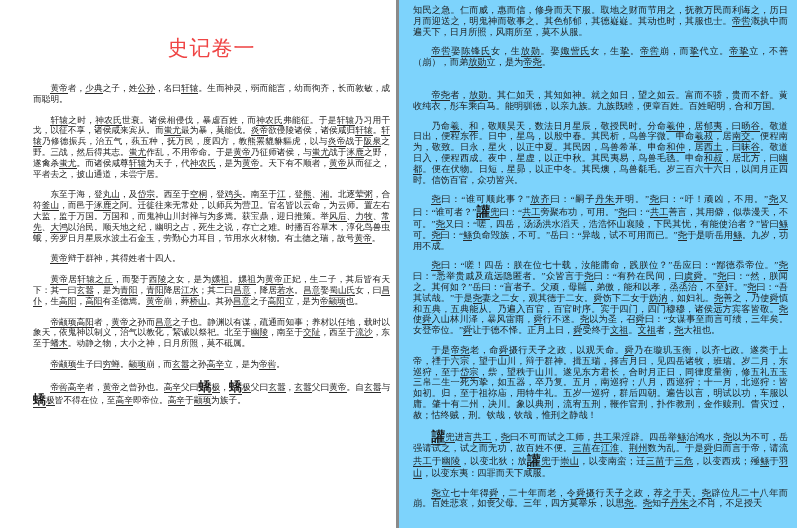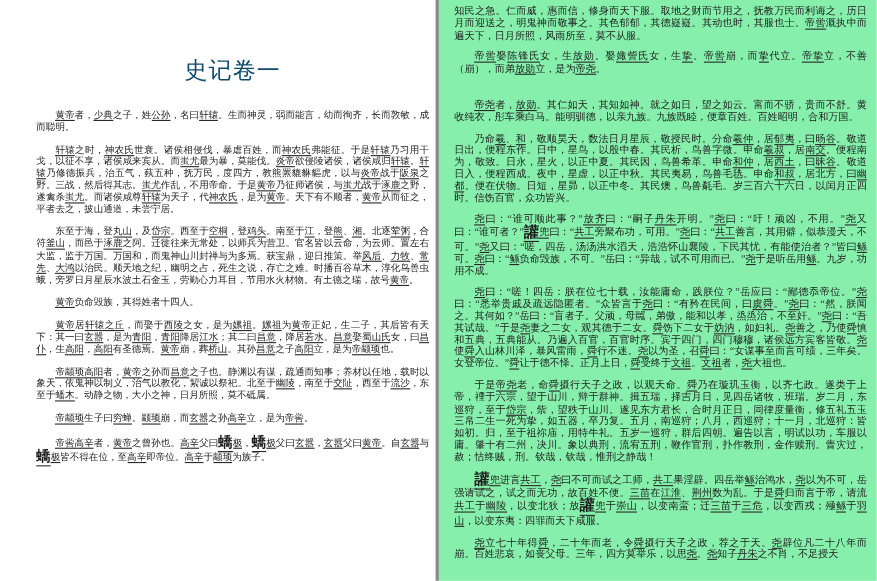--- a/index.html
+++ b/index.html
@@ -5,21 +5,21 @@
   html,body{margin:0;padding:0;}
   body{
     width:797px;height:528px;overflow:hidden;background:#ffffff;
     font-family:"Liberation Serif","DejaVu Serif",serif;
   }
   .viewer{position:relative;width:797px;height:528px;background:#fff;}
   .page{position:absolute;top:0;height:528px;background:#fff;box-sizing:border-box;color:#1c1c1c;}
   .page-left{left:0;width:396px;padding:0 6px 0 33px;}
   .page-right{left:399px;width:398px;padding:5px 9px 0 14px;}
   .divider{position:absolute;left:396px;top:0;width:3px;height:528px;background:#8a8a8a;}
-  .title{margin:16px;text-align:center;font-weight:400;font-size:21px;line-height:24px;letter-spacing:1px;color:#0c4a6e;}
+  .title{margin:0;text-align:center;font-weight:400;font-size:21px;line-height:24px;letter-spacing:1px;color:#ef4444;}
   .title-volume{padding-top:36px;}
   .title-chapter{margin-top:28px;}
   .body{margin-top:23px;}
   .page-right .body{margin-top:0;}
   .para{
     margin:10px 0 0 0;
     font-size:8.7px;line-height:10.8px;
     text-align:justify;text-justify:inter-ideograph;
     text-indent:2em;color:#1c1c1c;
     word-break:break-all;
@@ -39,29 +39,29 @@
 </head>
 <body>
 
 <div class="viewer">
   <div class="page page-left" style="color: rgb(28, 28, 28); background: rgb(255, 255, 255);">
     <h1 class="title title-volume">史记卷一</h1>
     <div class="body">
         <p class="para normal"><span class="pn">黄帝</span><span>者，</span><span class="pn">少典</span><span>之子，姓</span><span class="pn">公孙</span><span>，名曰</span><span class="pn">轩辕</span><span>。生而神灵，弱而能言，幼而徇齐，长而敦敏，成而聪明。</span></p>
         <p class="para normal"><span class="pn">轩辕</span><span>之时，</span><span class="pn">神农氏</span><span>世衰。诸侯相侵伐，暴虐百姓，而</span><span class="pn">神农氏</span><span>弗能征。于是</span><span class="pn">轩辕</span><span>乃习用干戈，以征不享，诸侯咸来宾从。而</span><span class="pn">蚩尤</span><span>最为暴，莫能伐。</span><span class="pn">炎帝</span><span>欲侵陵诸侯，诸侯咸归</span><span class="pn">轩辕</span><span>。</span><span class="pn">轩辕</span><span>乃修德振兵，治五气，蓺五种，抚万民，度四方，教熊罴貔貅貙虎，以与</span><span class="pn">炎帝</span><span>战于</span><span class="pn">阪泉</span><span>之野。三战，然后得其志。</span><span class="pn">蚩尤</span><span>作乱，不用帝命。于是</span><span class="pn">黄帝</span><span>乃征师诸侯，与</span><span class="pn">蚩尤</span><span>战于</span><span class="pn">涿鹿</span><span>之野，遂禽杀</span><span class="pn">蚩尤</span><span>。而诸侯咸尊</span><span class="pn">轩辕</span><span>为天子，代</span><span class="pn">神农氏</span><span>，是为</span><span class="pn">黄帝</span><span>。天下有不顺者，</span><span class="pn">黄帝</span><span>从而征之，平者去之，披山通道，未尝宁居。</span></p>
         <p class="para normal"><span>东至于海，登</span><span class="pn">丸山</span><span>，及</span><span class="pn">岱宗</span><span>。西至于</span><span class="pn">空桐</span><span>，登</span><span class="pn">鸡头</span><span>。南至于</span><span class="pn">江</span><span>，登</span><span class="pn">熊</span><span>、</span><span class="pn">湘</span><span>。北逐</span><span class="pn">荤粥</span><span>，合符</span><span class="pn">釜山</span><span>，而邑于</span><span class="pn">涿鹿</span><span>之阿。迁徙往来无常处，以师兵为营卫。官名皆以云命，为云师。置左右大监，监于万国。万国和，而鬼神山川封禅与为多焉。获宝鼎，迎日推策。举</span><span class="pn">风后</span><span>、</span><span class="pn">力牧</span><span>、</span><span class="pn">常先</span><span>、</span><span class="pn">大鸿</span><span>以治民。顺天地之纪，幽明之占，死生之说，存亡之难。时播百谷草木，淳化鸟兽虫蛾，旁罗日月星辰水波土石金玉，劳勤心力耳目，节用水火材物。有土德之瑞，故号</span><span class="pn">黄帝</span><span>。</span></p>
-        <p class="para normal"><span class="pn">黄帝</span><span>负命毁族，其得姓者十四人。</span></p>
+        <p class="para normal"><span class="pn">黄帝</span><span>辩于群神，其得姓者十四人。</span></p>
         <p class="para normal"><span class="pn">黄帝</span><span>居</span><span class="pn">轩辕之丘</span><span>，而娶于</span><span class="pn">西陵</span><span>之女，是为</span><span class="pn">嫘祖</span><span>。</span><span class="pn">嫘祖</span><span>为</span><span class="pn">黄帝</span><span>正妃，生二子，其后皆有天下：其一曰</span><span class="pn">玄嚣</span><span>，是为</span><span class="pn">青阳</span><span>，</span><span class="pn">青阳</span><span>降居</span><span class="pn">江水</span><span>；其二曰</span><span class="pn">昌意</span><span>，降居</span><span class="pn">若水</span><span>。</span><span class="pn">昌意</span><span>娶</span><span class="pn">蜀山氏</span><span>女，曰</span><span class="pn">昌仆</span><span>，生</span><span class="pn">高阳</span><span>，</span><span class="pn">高阳</span><span>有圣德焉。</span><span class="pn">黄帝</span><span>崩，葬</span><span class="pn">桥山</span><span>。其孙</span><span class="pn">昌意</span><span>之子</span><span class="pn">高阳</span><span>立，是为</span><span class="pn">帝颛顼</span><span>也。</span></p>
         <p class="para section"><span class="pn">帝颛顼高阳</span><span>者，</span><span class="pn">黄帝</span><span>之孙而</span><span class="pn">昌意</span><span>之子也。静渊以有谋，疏通而知事；养材以任地，载时以象天，依鬼神以制义，治气以教化，絜诚以祭祀。北至于</span><span class="pn">幽陵</span><span>，南至于</span><span class="pn">交阯</span><span>，西至于</span><span class="pn">流沙</span><span>，东至于</span><span class="pn">蟠木</span><span>。动静之物，大小之神，日月所照，莫不砥属。</span></p>
         <p class="para normal"><span class="pn">帝颛顼</span><span>生子曰</span><span class="pn">穷蝉</span><span>。</span><span class="pn">颛顼</span><span>崩，而</span><span class="pn">玄嚣</span><span>之孙</span><span class="pn">高辛</span><span>立，是为</span><span class="pn">帝喾</span><span>。</span></p>
         <p class="para section"><span class="pn">帝喾高辛</span><span>者，</span><span class="pn">黄帝</span><span>之曾孙也。</span><span class="pn">高辛</span><span>父曰</span><span class="pn big">蟜</span><span class="pn">极</span><span>，</span><span class="pn big">蟜</span><span class="pn">极</span><span>父曰</span><span class="pn">玄嚣</span><span>，</span><span class="pn">玄嚣</span><span>父曰</span><span class="pn">黄帝</span><span>。自</span><span class="pn">玄嚣</span><span>与</span><span class="pn big">蟜</span><span class="pn">极</span><span>皆不得在位，至</span><span class="pn">高辛</span><span>即帝位。</span><span class="pn">高辛</span><span>于</span><span class="pn">颛顼</span><span>为族子。</span></p>
       </div>
   </div>
   <div class="divider" style="background: rgb(138, 138, 138);"></div>
-  <div class="page page-right" style="color: rgb(28, 28, 28); background: #86efac;">
+  <div class="page page-right" style="color: rgb(28, 28, 28); background: #7dd3fc;">
     <div class="body">
         <p class="para continuation"><span>知民之急。仁而威，惠而信，修身而天下服。取地之财而节用之，抚教万民而利诲之，历日月而迎送之，明鬼神而敬事之。其色郁郁，其德嶷嶷。其动也时，其服也士。</span><span class="pn">帝喾</span><span>溉执中而遍天下，日月所照，风雨所至，莫不从服。</span></p>
         <p class="para normal"><span class="pn">帝喾</span><span>娶</span><span class="pn">陈锋氏</span><span>女，生</span><span class="pn">放勋</span><span>。娶</span><span class="pn">娵訾氏</span><span>女，生</span><span class="pn">挚</span><span>。</span><span class="pn">帝喾</span><span>崩，而</span><span class="pn">挚</span><span>代立。</span><span class="pn">帝挚</span><span>立，不善（崩），而弟</span><span class="pn">放勋</span><span>立，是为</span><span class="pn">帝尧</span><span>。</span></p>
         <p class="para section"><span class="pn">帝尧</span><span>者，</span><span class="pn">放勋</span><span>。其仁如天，其知如神。就之如日，望之如云。富而不骄，贵而不舒。黄收纯衣，彤车乘白马。能明驯德，以亲九族。九族既睦，便章百姓。百姓昭明，合和万国。</span></p>
         <p class="para normal"><span>乃命</span><span class="pn">羲</span><span>、</span><span class="pn">和</span><span>，敬顺昊天，数法日月星辰，敬授民时。分命</span><span class="pn">羲仲</span><span>，居</span><span class="pn">郁夷</span><span>，曰</span><span class="pn">旸谷</span><span>。敬道日出，便程东作。日中，星鸟，以殷中春。其民析，鸟兽字微。申命</span><span class="pn">羲叔</span><span>，居</span><span class="pn">南交</span><span>。便程南为，敬致。日永，星火，以正中夏。其民因，鸟兽希革。申命</span><span class="pn">和仲</span><span>，居</span><span class="pn">西土</span><span>，曰</span><span class="pn">昧谷</span><span>。敬道日入，便程西成。夜中，星虚，以正中秋。其民夷易，鸟兽毛毨。申命</span><span class="pn">和叔</span><span>，居北方，曰</span><span class="pn">幽都</span><span>。便在伏物。日短，星昴，以正中冬。其民燠，鸟兽氄毛。岁三百六十六日，以闰月正四时。信饬百官，众功皆兴。</span></p>
         <p class="para normal"><span class="pn">尧</span><span>曰：“谁可顺此事？”</span><span class="pn">放齐</span><span>曰：“嗣子</span><span class="pn">丹朱</span><span>开明。”</span><span class="pn">尧</span><span>曰：“吁！顽凶，不用。”</span><span class="pn">尧</span><span>又曰：“谁可者？”</span><span class="pn big">讙</span><span class="pn">兜</span><span>曰：“</span><span class="pn">共工</span><span>旁聚布功，可用。”</span><span class="pn">尧</span><span>曰：“</span><span class="pn">共工</span><span>善言，其用僻，似恭漫天，不可。”</span><span class="pn">尧</span><span>又曰：“嗟，四岳，汤汤洪水滔天，浩浩怀山襄陵，下民其忧，有能使治者？”皆曰</span><span class="pn">鲧</span><span>可。</span><span class="pn">尧</span><span>曰：“</span><span class="pn">鲧</span><span>负命毁族，不可。”岳曰：“异哉，试不可用而已。”</span><span class="pn">尧</span><span>于是听岳用</span><span class="pn">鲧</span><span>。九岁，功用不成。</span></p>
         <p class="para normal"><span class="pn">尧</span><span>曰：“嗟！四岳：朕在位七十载，汝能庸命，践朕位？”岳应曰：“鄙德忝帝位。”</span><span class="pn">尧</span><span>曰：“悉举贵戚及疏远隐匿者。”众皆言于</span><span class="pn">尧</span><span>曰：“有矜在民间，曰</span><span class="pn">虞舜</span><span>。”</span><span class="pn">尧</span><span>曰：“然，朕闻之。其何如？”岳曰：“盲者子。父顽，母嚚，弟傲，能和以孝，烝烝治，不至奸。”</span><span class="pn">尧</span><span>曰：“吾其试哉。”于是</span><span class="pn">尧</span><span>妻之二女，观其德于二女。</span><span class="pn">舜</span><span>饬下二女于</span><span class="pn">妫汭</span><span>，如妇礼。</span><span class="pn">尧</span><span>善之，乃使</span><span class="pn">舜</span><span>慎和五典，五典能从。乃遍入百官，百官时序。宾于四门，四门穆穆，诸侯远方宾客皆敬。</span><span class="pn">尧</span><span>使</span><span class="pn">舜</span><span>入山林川泽，暴风雷雨，</span><span class="pn">舜</span><span>行不迷。</span><span class="pn">尧</span><span>以为圣，召</span><span class="pn">舜</span><span>曰：“女谋事至而言可绩，三年矣。女登帝位。”</span><span class="pn">舜</span><span>让于德不怿。正月上日，</span><span class="pn">舜</span><span>受终于</span><span class="pn">文祖</span><span>。</span><span class="pn">文祖</span><span>者，</span><span class="pn">尧</span><span>大祖也。</span></p>
         <p class="para normal"><span>于是</span><span class="pn">帝尧</span><span>老，命</span><span class="pn">舜</span><span>摄行天子之政，以观天命。</span><span class="pn">舜</span><span>乃在璇玑玉衡，以齐七政。遂类于上帝，禋于六宗，望于山川，辩于群神。揖五瑞，择吉月日，见四岳诸牧，班瑞。岁二月，东巡狩，至于</span><span class="pn">岱宗</span><span>，祡，望秩于山川。遂见东方君长，合时月正日，同律度量衡，修五礼五玉三帛二生一死为挚，如五器，卒乃复。五月，南巡狩；八月，西巡狩；十一月，北巡狩：皆如初。归，至于祖祢庙，用特牛礼。五岁一巡狩，群后四朝。遍告以言，明试以功，车服以庸。肇十有二州，决川。象以典刑，流宥五刑，鞭作官刑，扑作教刑，金作赎刑。眚灾过，赦；怙终贼，刑。钦哉，钦哉，惟刑之静哉！</span></p>
         <p class="para normal"><span class="pn big">讙</span><span class="pn">兜</span><span>进言</span><span class="pn">共工</span><span>，</span><span class="pn">尧</span><span>曰不可而试之工师，</span><span class="pn">共工</span><span>果淫辟。四岳举</span><span class="pn">鲧</span><span>治鸿水，</span><span class="pn">尧</span><span>以为不可，岳强请试之，试之而无功，故百姓不便。</span><span class="pn">三苗</span><span>在</span><span class="pn">江淮</span><span>、</span><span class="pn">荆州</span><span>数为乱。于是</span><span class="pn">舜</span><span>归而言于帝，请流</span><span class="pn">共工</span><span>于</span><span class="pn">幽陵</span><span>，以变北狄；放</span><span class="pn big">讙</span><span class="pn">兜</span><span>于</span><span class="pn">崇山</span><span>，以变南蛮；迁</span><span class="pn">三苗</span><span>于</span><span class="pn">三危</span><span>，以变西戎；殛</span><span class="pn">鲧</span><span>于</span><span class="pn">羽山</span><span>，以变东夷：四罪而天下咸服。</span></p>
         <p class="para normal"><span class="pn">尧</span><span>立七十年得</span><span class="pn">舜</span><span>，二十年而老，令</span><span class="pn">舜</span><span>摄行天子之政，荐之于天。</span><span class="pn">尧</span><span>辟位凡二十八年而崩。百姓悲哀，如丧父母。三年，四方莫举乐，以思</span><span class="pn">尧</span><span>。</span><span class="pn">尧</span><span>知子</span><span class="pn">丹朱</span><span>之不肖，不足授天</span></p>

